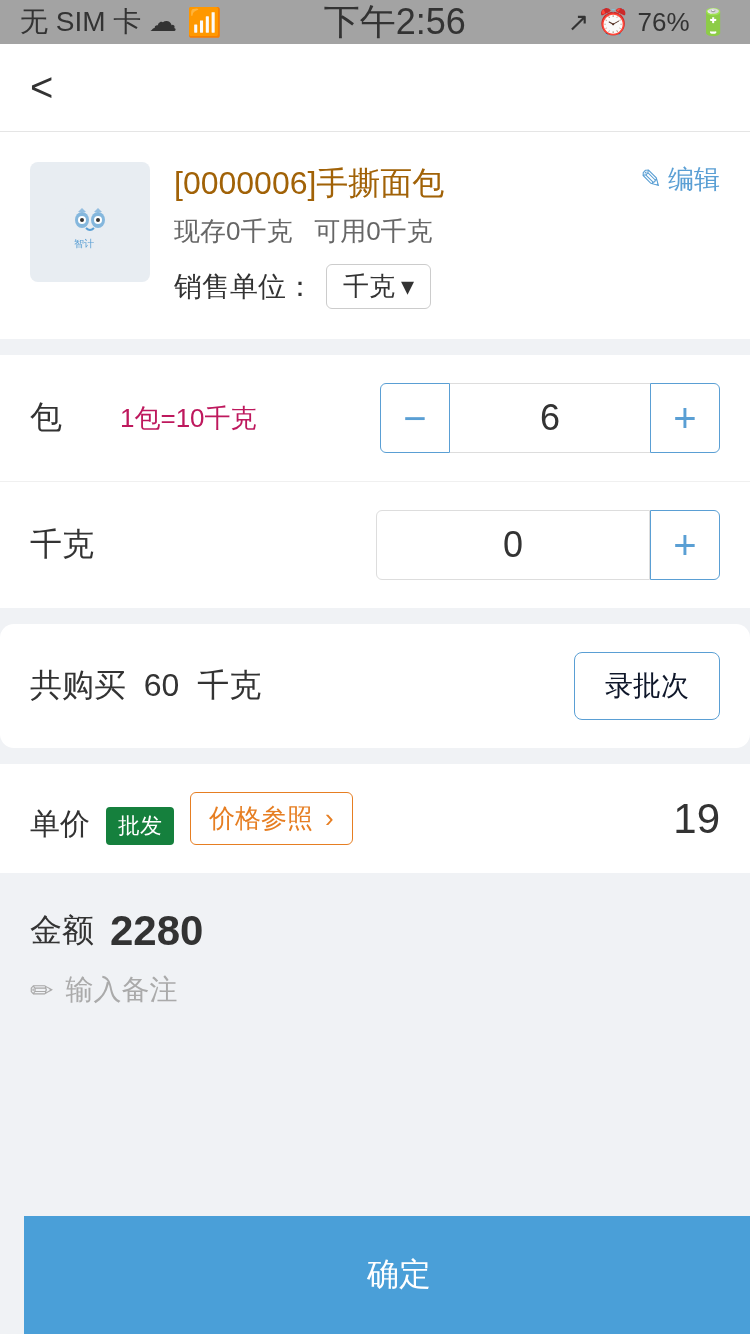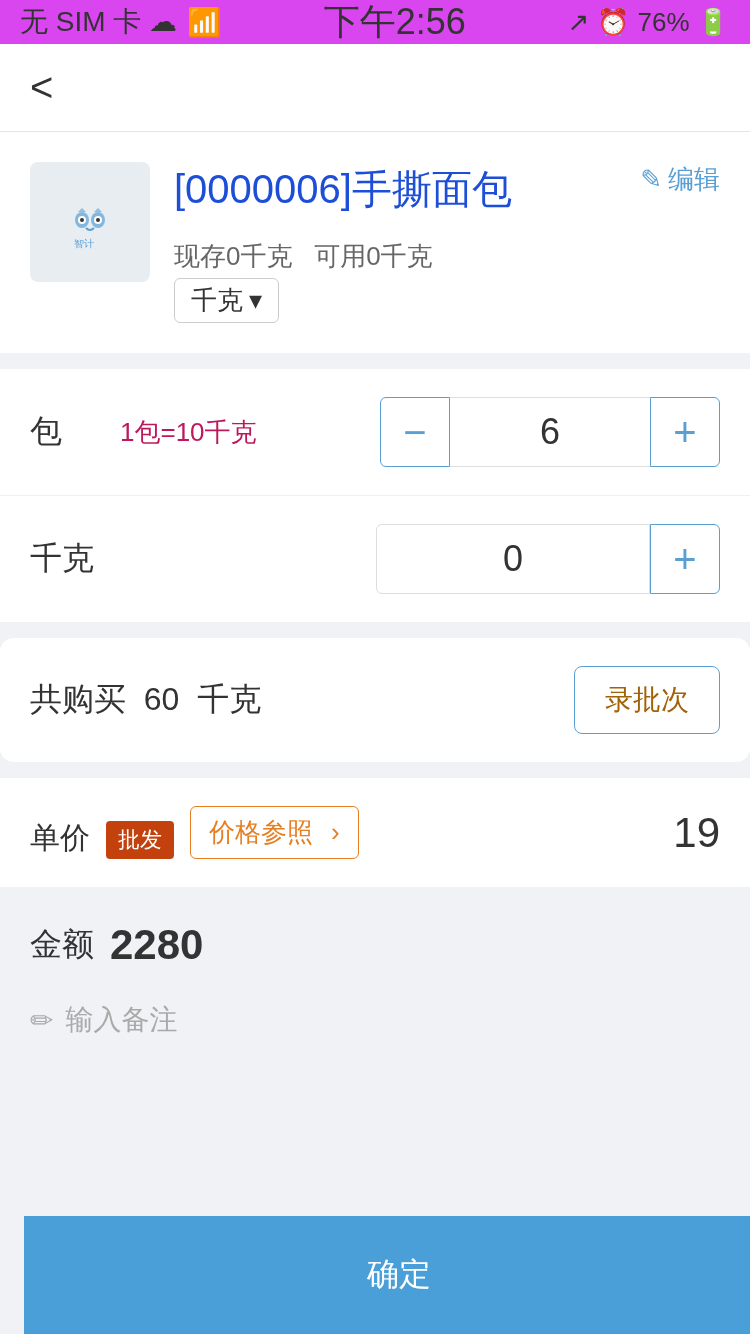--- a/index.html
+++ b/index.html
@@ -10,21 +10,21 @@
       font-family: -apple-system, "PingFang SC", "Helvetica Neue", Arial, sans-serif;
       background: #f0f2f5;
       font-size: 32px;
       color: #333;
     }
 
     
     .status-bar {
       width: 100%;
       height: 44px;
-      background: #d946ef;
+      background: #a3a3a3;
       display: flex;
       align-items: center;
       justify-content: space-between;
       padding: 0 20px;
       font-size: 28px;
       color: #333;
     }
     .status-left { display: flex; align-items: center; gap: 10px; }
     .status-center { font-size: 36px; font-weight: 500; }
     .status-right { display: flex; align-items: center; gap: 8px; font-size: 26px; }
@@ -67,29 +67,29 @@
       height: 120px;
       background: #e8edf2;
       border-radius: 8px;
       display: flex;
       align-items: center;
       justify-content: center;
       flex-shrink: 0;
     }
     .product-info { flex: 1; }
     .product-name {
-      font-size: 40px;
+      font-size: 32px;
       font-weight: 500;
-      color: #1d4ed8;
-      margin-bottom: 22px;
+      color: #a16207;
+      margin-bottom: 8px;
     }
     .product-stock {
       font-size: 26px;
       color: #666;
-      margin-bottom: 4px;
+      margin-bottom: 15px;
     }
     .product-unit-row {
       display: flex;
       align-items: center;
       gap: 12px;
       font-size: 28px;
       color: #333;
     }
     .unit-select {
       border: 1px solid #ccc;
@@ -195,71 +195,71 @@
       justify-content: space-between;
       margin-bottom: 16px;
       border-radius: 14px;
     }
     .total-text {
       font-size: 32px;
       color: #333;
     }
     .record-btn {
       border: 1.5px solid #5a9fd4;
-      color: #a16207;
+      color: #0f172a;
       background: #fff;
       padding: 14px 30px;
       border-radius: 8px;
       font-size: 28px;
       cursor: pointer;
     }
 
     
     .price-section {
       background: #fff;
       padding: 28px 30px;
       margin-bottom: 4px;
       display: flex;
       align-items: center;
       justify-content: space-between;
     }
     .price-left { display: flex; align-items: flex-end; gap: 16px; }
     .price-label { font-size: 30px; color: #333; }
     .tag-badge {
-      background: #c2410c;
+      background: #15803d;
       color: #fff;
       font-size: 22px;
       padding: 4px 12px;
       border-radius: 4px;
     }
     .price-ref-btn {
       border: 1.5px solid #e67e22;
       color: #e67e22;
       background: #fff;
       padding: 8px 18px;
       border-radius: 6px;
       font-size: 26px;
       display: flex;
       align-items: center;
-      gap: 18px;
+      gap: 12px;
       cursor: pointer;
     }
     .price-value { font-size: 42px; color: #333; font-weight: 500; }
 
     
     .amount-section {
       background: #f0f2f5;
       padding: 30px;
       min-height: 200px;
     }
     .amount-row {
       display: flex;
       align-items: center;
       gap: 16px;
-      margin-bottom: 32px;
+      margin-bottom: 16px;
     }
     .amount-label { font-size: 32px; color: #333; }
     .amount-value { font-size: 42px; color: #333; font-weight: 600; }
     .remark-row {
       display: flex;
       align-items: center;
       gap: 12px;
       color: #aaa;
       font-size: 28px;
       cursor: pointer;
@@ -328,20 +328,21 @@
       <text x="14" y="55" font-size="10" fill="#5a9fd4" font-family="sans-serif">智计</text>
     </svg>
   </div>
   <div class="product-info">
     <div class="product-name">[0000006]手撕面包</div>
     <div class="product-stock">
       <span>现存0千克</span>&nbsp;&nbsp;
       <span>可用0千克</span>
     </div>
     <div class="product-unit-row">
+      <span>销售单位：</span>
       <div class="unit-select">
         <span>千克</span>
         <span>▾</span>
       </div>
     </div>
   </div>
   <div class="edit-btn">
     <span>✎</span>
     <span>编辑</span>
   </div>

